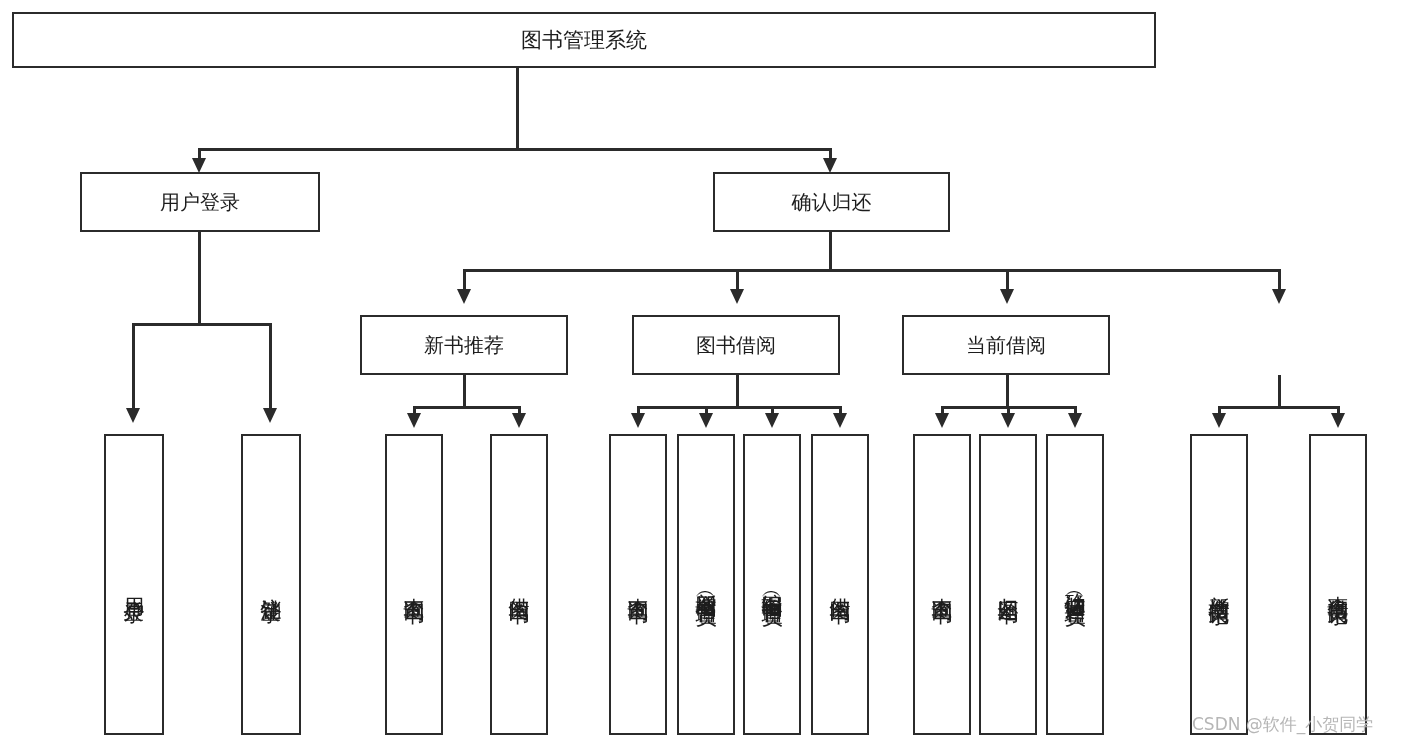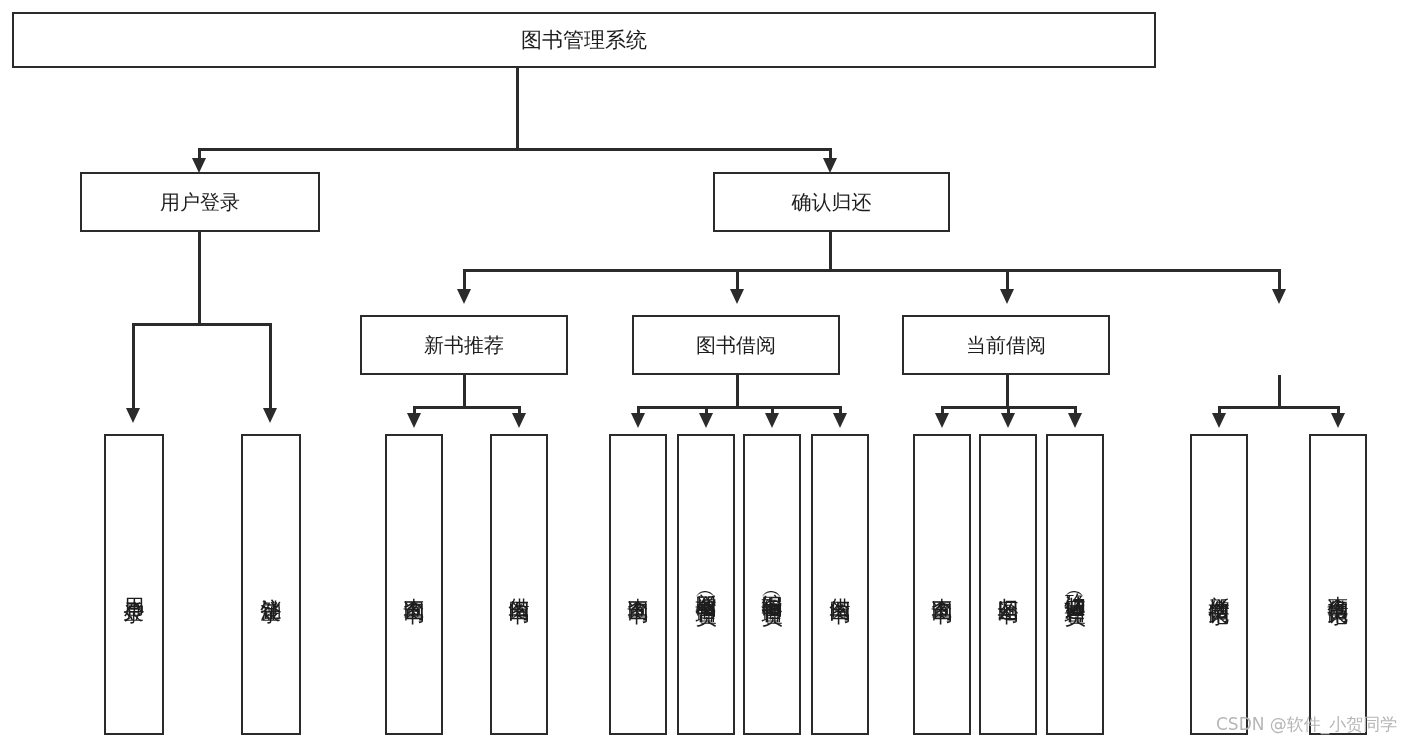--- a/index.html
+++ b/index.html
@@ -73,21 +73,20 @@
     border-top: 15px solid #2b2b2b;
   }
   
   #watermark {
     position: absolute;
     font-size: 17px;
     color: #b6b6b6;
     white-space: nowrap;
     font-family: "DejaVu Sans", "Liberation Sans", sans-serif;
     pointer-events: none;
-    padding-left: 24px;
   }
 </style>
 </head>
 <body>
 
 <div id="canvas">
 
   <div class="node root" style="left:12px; top:12px; width:1144px; height:56px;">
     <span>图书管理系统</span>
   </div>

